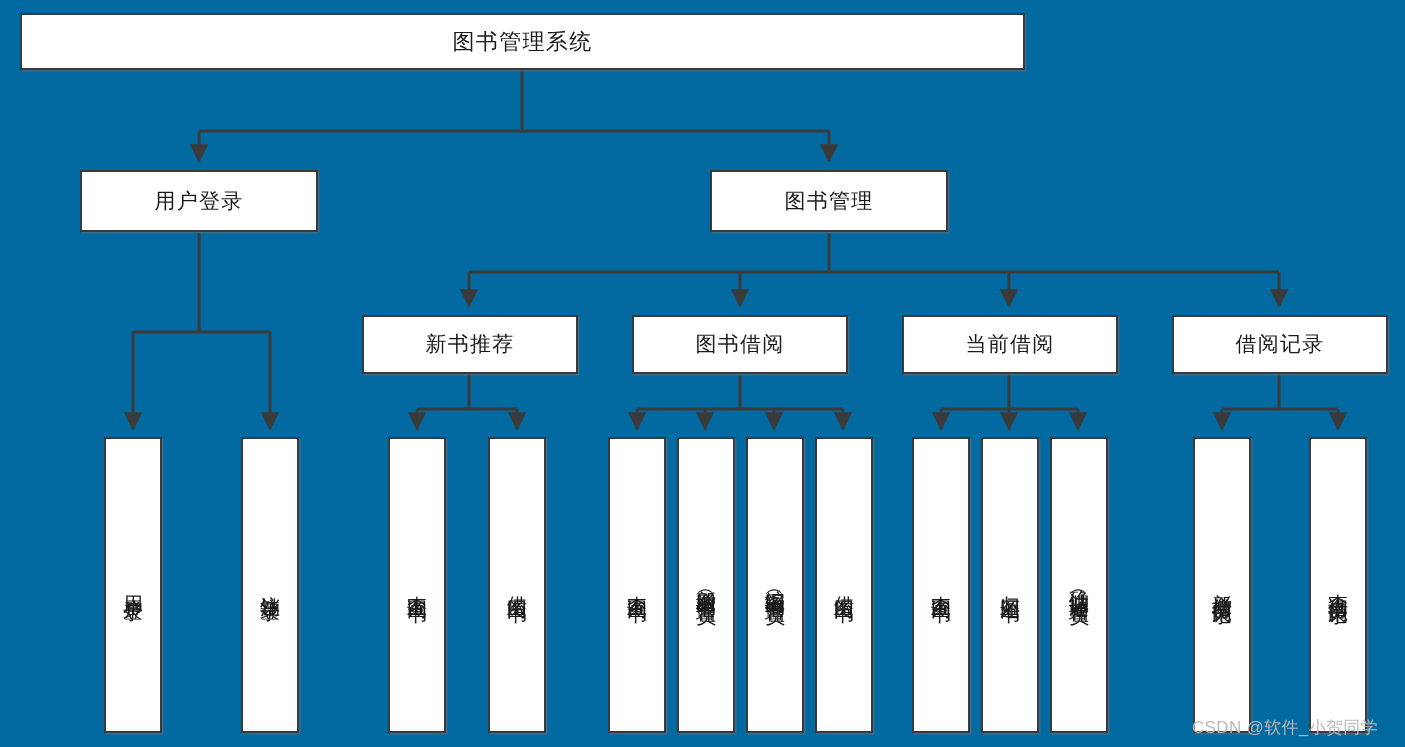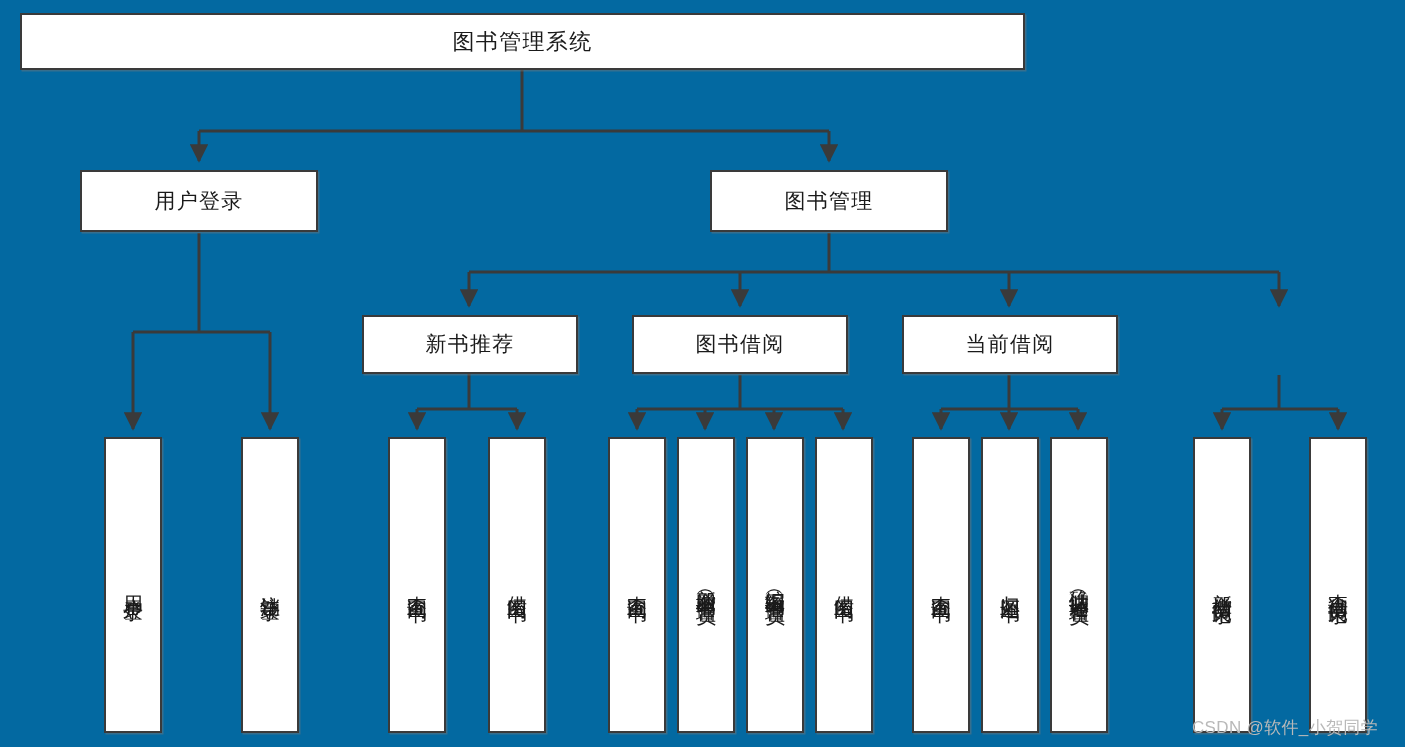--- a/index.html
+++ b/index.html
@@ -140,20 +140,23 @@
 
   <div class="node h" style="left:362px; top:315px; width:216px; height:59px;">
     <span class="label">新书推荐</span>
   </div>
   <div class="node h" style="left:632px; top:315px; width:216px; height:59px;">
     <span class="label">图书借阅</span>
   </div>
   <div class="node h" style="left:902px; top:315px; width:216px; height:59px;">
     <span class="label">当前借阅</span>
   </div>
+  <div class="node h" style="left:1172px; top:315px; width:216px; height:59px;">
+    <span class="label">借阅记录</span>
+  </div>
 
   <div class="node v" style="left:104px; top:437px; width:58px; height:296px;">
     <span class="label">用户登录</span>
   </div>
   <div class="node v" style="left:241px; top:437px; width:58px; height:296px;">
     <span class="label">注销登录</span>
   </div>
 
   <div class="node v" style="left:388px; top:437px; width:58px; height:296px;">
     <span class="label">查询图书</span>

